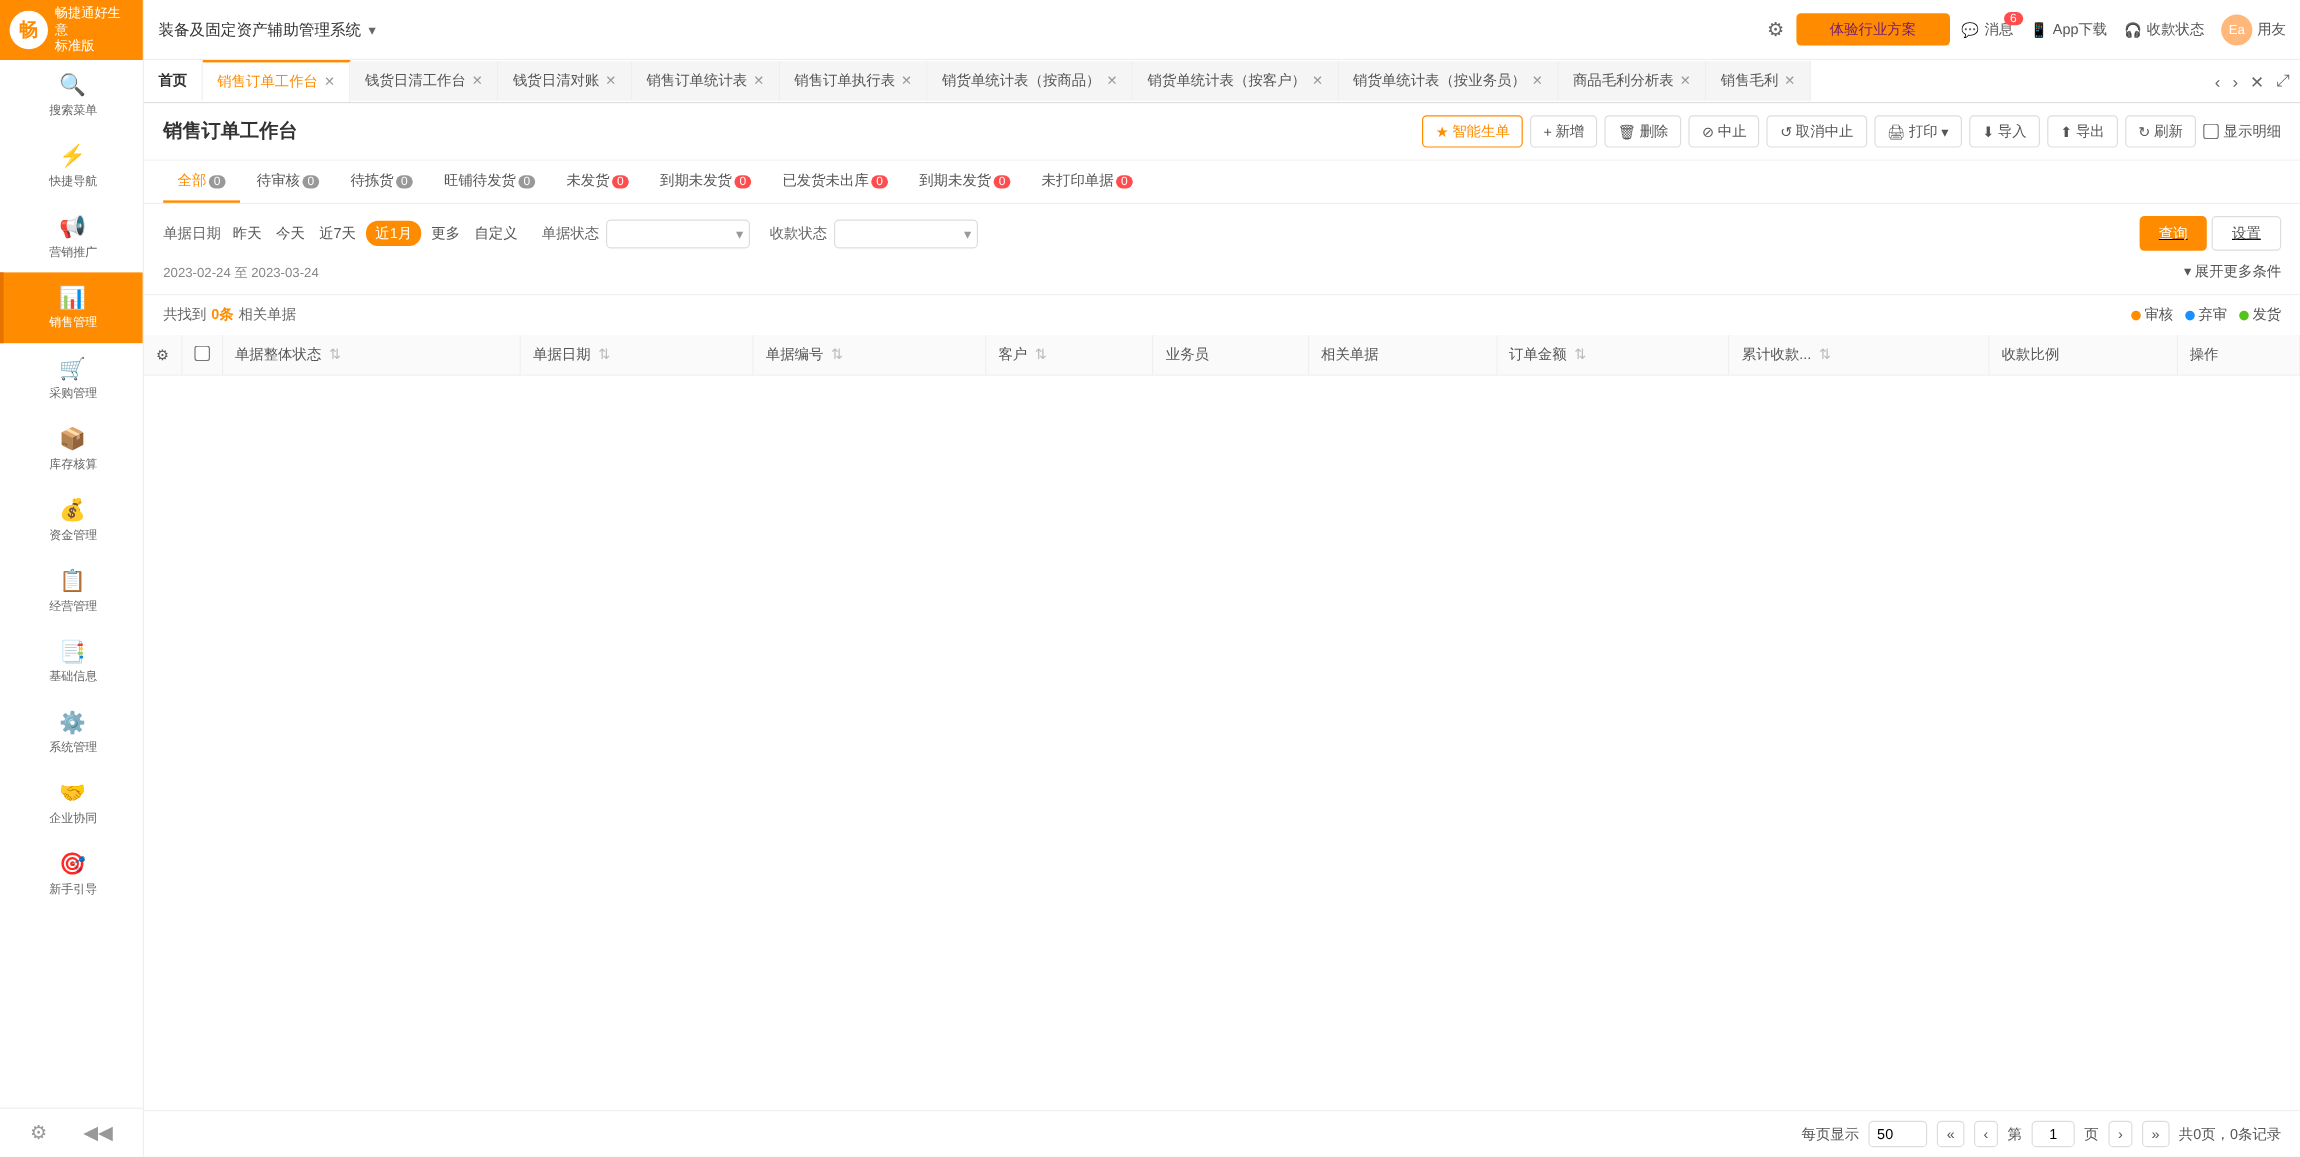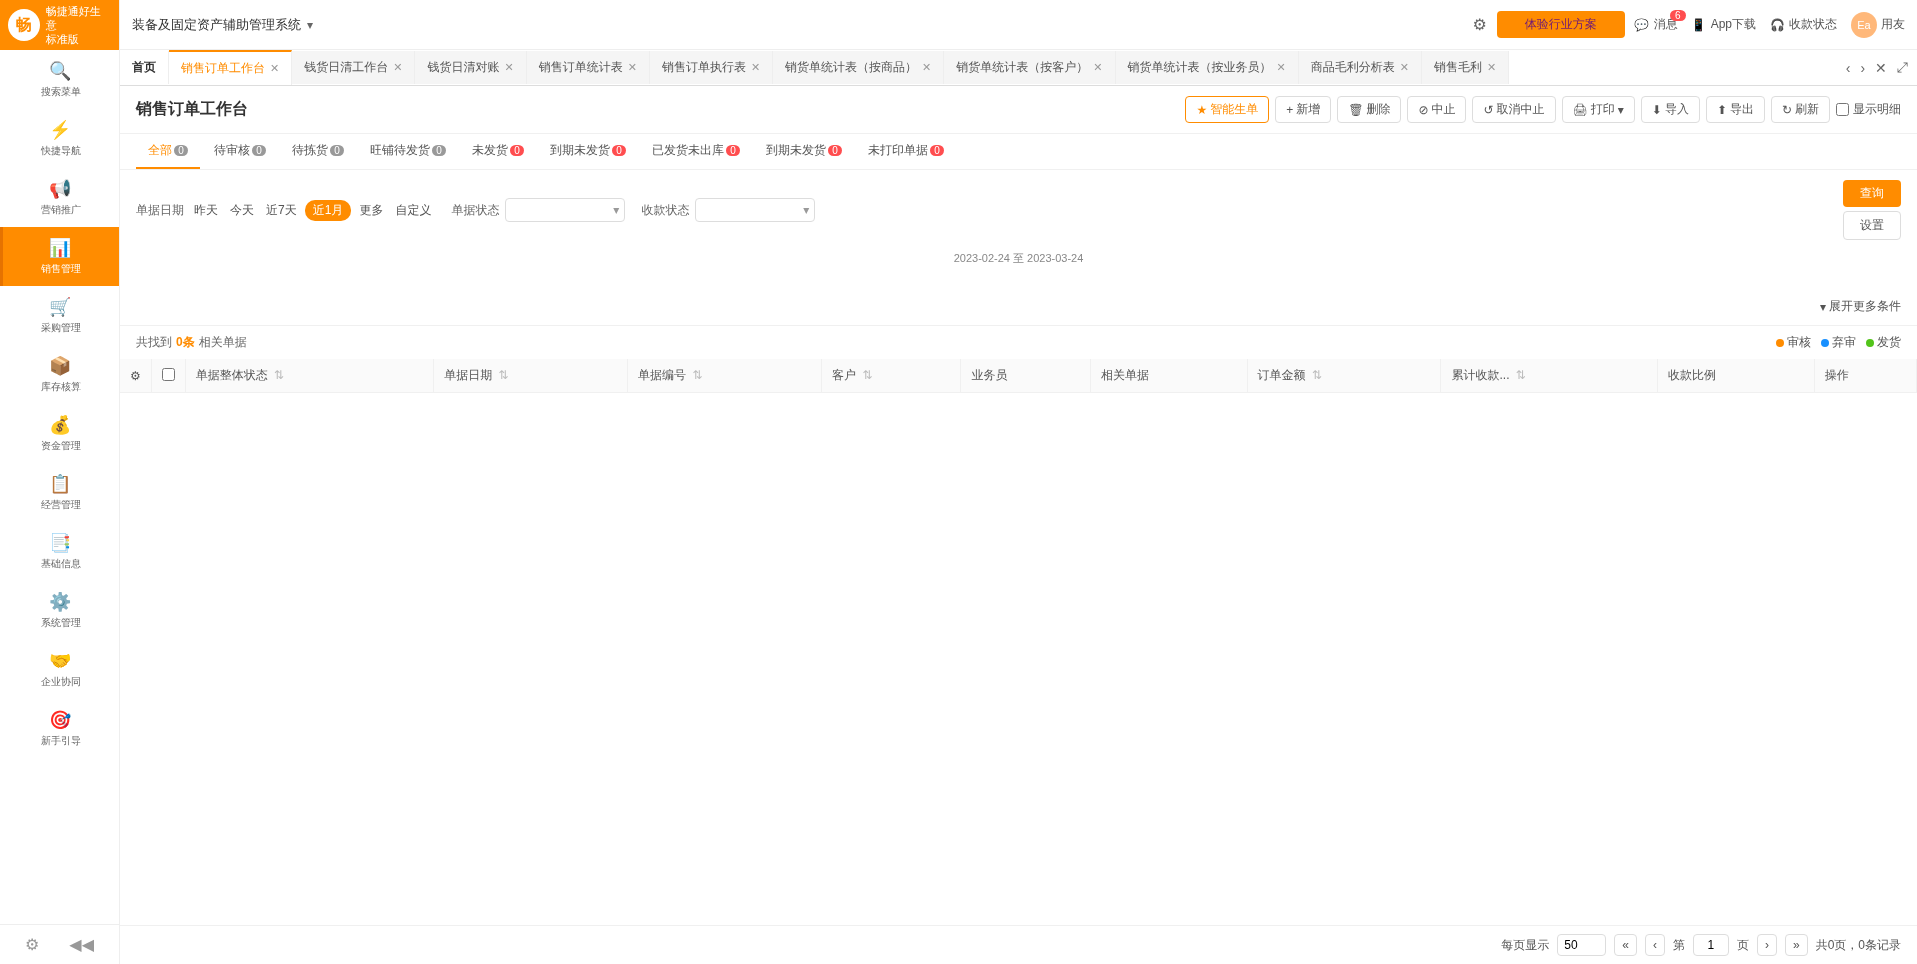--- a/index.html
+++ b/index.html
@@ -67,21 +67,21 @@
     .filter-date-group { display: flex; align-items: center; gap: 4px; }
     .filter-date-btn { background: none; border: none; cursor: pointer; font-size: 12px; color: #555; padding: 2px 4px; border-radius: 3px; }
     .filter-date-btn.active { background: #ff8c00; color: #fff; border-radius: 10px; padding: 2px 8px; }
     .filter-date-range { font-size: 11px; color: #888; margin-top: 3px; }
     .filter-select { border: 1px solid #ddd; border-radius: 4px; padding: 4px 22px 4px 8px; font-size: 12px; color: #555; background: #fff; cursor: pointer; appearance: none; min-width: 120px; }
     .filter-select-wrap { position: relative; display: inline-block; }
     .filter-select-wrap::after { content: '▾'; position: absolute; right: 6px; top: 50%; transform: translateY(-50%); color: #999; pointer-events: none; }
     .filter-expand { display: flex; align-items: center; gap: 3px; cursor: pointer; color: #555; font-size: 12px; margin-left: auto; }
     .query-btn { background: #ff8c00; color: #fff; border: none; border-radius: 4px; padding: 5px 16px; cursor: pointer; font-size: 12px; }
     .set-btn { background: #fff; border: 1px solid #ddd; border-radius: 4px; padding: 5px 16px; cursor: pointer; font-size: 12px; color: #555; }
-    .filter-right-btns { display: flex; flex-direction: column; gap: 4px; margin-left: auto; }
+    .filter-right-btns { display: flex; gap: 4px; margin-left: auto; text-decoration: underline; }
 
     
     .table-area { flex: 1; overflow: auto; }
     .table-summary { padding: 8px 16px; display: flex; align-items: center; justify-content: space-between; font-size: 12px; color: #666; }
     .table-summary-left { display: flex; align-items: center; gap: 4px; }
     .table-action-btns { display: flex; align-items: center; gap: 10px; }
     .table-action-btn { background: none; border: none; cursor: pointer; font-size: 12px; color: #555; display: flex; align-items: center; gap: 3px; }
     .dot-orange { width: 8px; height: 8px; background: #ff8c00; border-radius: 50%; display: inline-block; }
     .dot-blue { width: 8px; height: 8px; background: #1890ff; border-radius: 50%; display: inline-block; }
     .dot-green { width: 8px; height: 8px; background: #52c41a; border-radius: 50%; display: inline-block; }
@@ -101,21 +101,21 @@
     .pagination { display: flex; align-items: center; justify-content: flex-end; padding: 8px 16px; border-top: 1px solid #f0f0f0; background: #fff; gap: 8px; font-size: 12px; color: #555; }
     .pagination-select { border: 1px solid #ddd; border-radius: 4px; padding: 3px 20px 3px 6px; font-size: 12px; appearance: none; background: #fff; cursor: pointer; }
     .pagination-btn { background: none; border: 1px solid #ddd; border-radius: 4px; padding: 3px 7px; cursor: pointer; color: #555; font-size: 12px; }
     .pagination-input { width: 36px; border: 1px solid #ddd; border-radius: 4px; padding: 3px 5px; text-align: center; font-size: 12px; }
 
     
     .table-area::-webkit-scrollbar { height: 8px; width: 8px; }
     .table-area::-webkit-scrollbar-thumb { background: #ddd; border-radius: 4px; }
     .table-area::-webkit-scrollbar-track { background: #f9f9f9; }
 
-    .filter-second-row { display: flex; align-items: center; gap: 32px; margin-top: 8px; flex-direction: column; }
+    .filter-second-row { display: flex; align-items: center; gap: 16px; margin-top: 8px; }
   </style>
 </head>
 <body>
 
 <div class="sidebar">
   <div class="sidebar-logo">
     <div class="sidebar-logo-icon">畅</div>
     <div class="sidebar-logo-text">
       <div>畅捷通好生意</div>
       <div>标准版</div>

